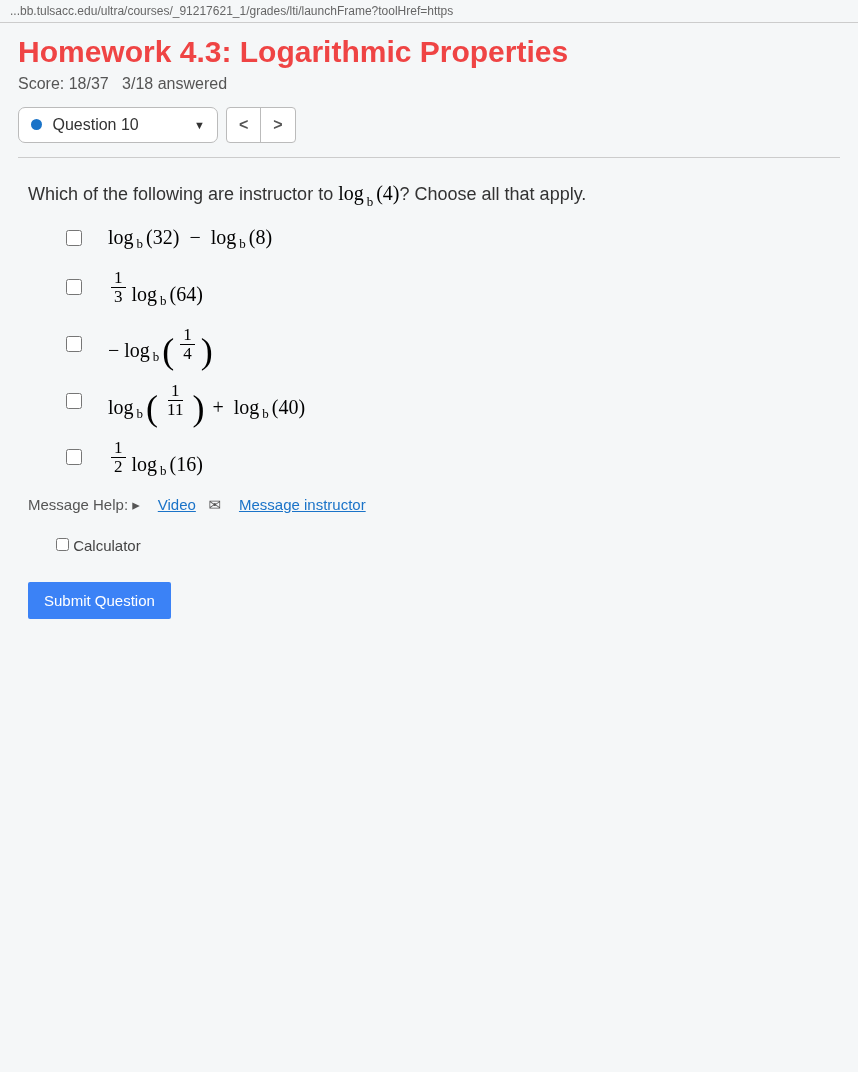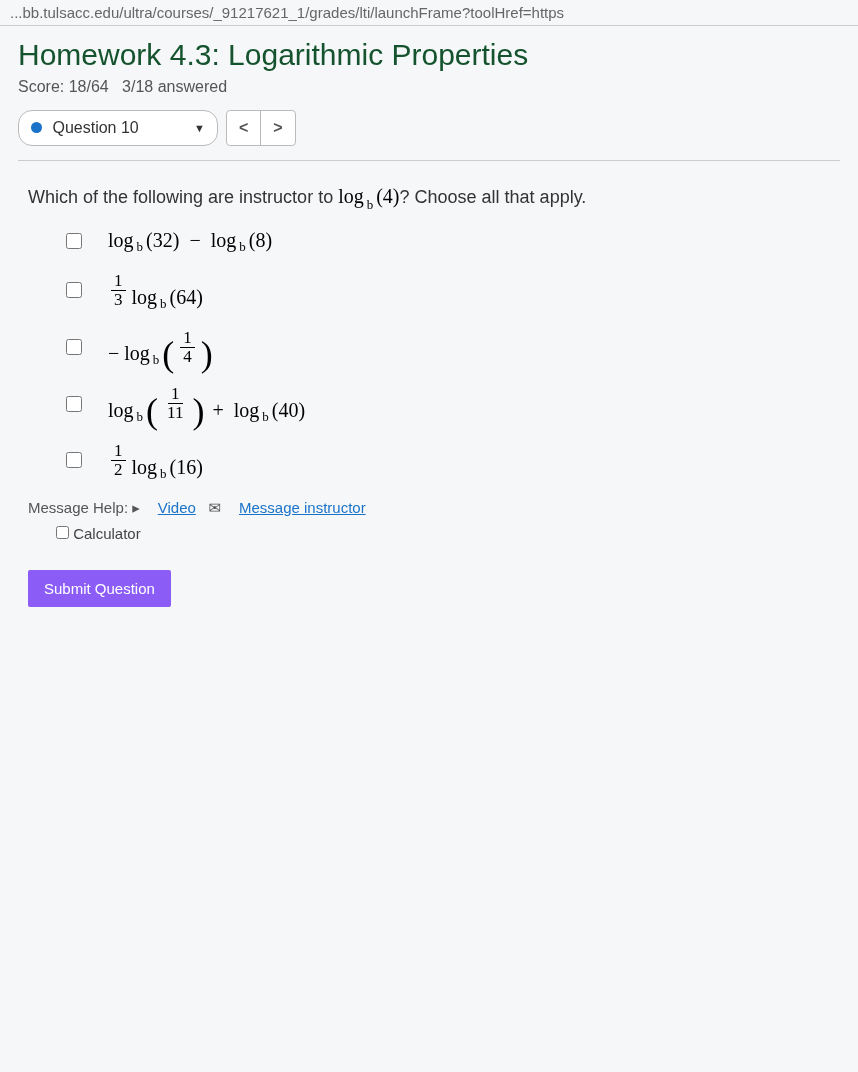--- a/index.html
+++ b/index.html
@@ -6,49 +6,49 @@
     body {
       font-family: -apple-system, BlinkMacSystemFont, "Segoe UI", Helvetica, Arial, sans-serif;
       background: #f5f7f8;
       color: #333;
       width: 858px;
       height: 1072px;
       overflow: hidden;
     }
     .url-bar {
       padding: 4px 10px;
-      font-size: 15px;
+      font-size: 12px;
       color: #666;
       border-bottom: 1px solid #ccc;
       white-space: nowrap;
       overflow: hidden;
     }
     .container { padding: 12px 18px; }
     .title {
       font-size: 30px;
-      font-weight: 400;
-      color: #14532d;
+      font-weight: 700;
+      color: #ef4444;
       margin-bottom: 6px;
     }
     .score {
       font-size: 16px;
       color: #555;
       margin-bottom: 14px;
     }
     .question-nav {
       display: flex;
       gap: 8px;
       margin-bottom: 14px;
     }
     .question-dropdown {
       display: flex;
       align-items: center;
       gap: 8px;
       border: 1px solid #bbb;
-      border-radius: 14px;
+      border-radius: 7px;
       background: #fff;
       padding: 8px 12px;
       font-size: 16px;
       cursor: pointer;
       min-width: 200px;
       justify-content: space-between;
     }
     .dot {
       width: 11px; height: 11px; border-radius: 50%;
       background: #1a73c8;
@@ -112,40 +112,40 @@
     .paren-l, .paren-r { font-size:1.8em; font-weight:200; line-height:0.5; position:relative; top:-2px;}
     .help-row {
       font-size: 15px;
       color: #555;
       margin: 18px 0 10px 0;
     }
     .help-link { color: #1a73c8; text-decoration: underline; cursor:pointer; margin-left:15px;}
     .help-icon-box{ display:inline-flex;align-items:center;gap:3px;}
     .calc-row{ margin-left:28px; font-size:15px; color:#444;}
     .submit-btn{
-      background:#8b5cf6;
+      background:#3b82f6;
       color:#fff;
       border:none;
       padding:10px 16px;
       font-size:15px;
       border-radius:2px;
       cursor:pointer;
       margin-top:18px;
     }
     .caret-down{ font-size:11px;}
   </style>
 </head>
 <body>
 
 <div class="url-bar">...bb.tulsacc.edu/ultra/courses/_91217621_1/grades/lti/launchFrame?toolHref=https</div>
 
 <div class="container">
   <h1 class="title">Homework 4.3: Logarithmic Properties</h1>
   <div class="score">
-    <span>Score: 18/64</span>&nbsp;&nbsp;
+    <span>Score: 18/37</span>&nbsp;&nbsp;
     <span>3/18 answered</span>
   </div>
 
   <div class="question-nav">
     <div class="question-dropdown">
       <span><span class="dot"></span>
       <span>Question 10</span></span>
       <span class="caret-down">▼</span>
     </div>
     <div class="nav-arrows">
@@ -224,21 +224,21 @@
       <span>Message Help:</span>
       <span class="help-icon-box">
         <span>▸</span>
         <span class="help-link">Video</span>
       </span>
       &nbsp;
       <span class="help-icon-box">
         <span>✉</span>
         <span class="help-link">Message instructor</span>
       </span>
-      <div class="calc-row" style="margin-top:8px;">
+      <div class="calc-row" style="margin-top:23px;">
         <input type="checkbox" style="">
         <span>Calculator</span>
       </div>
     </div>
 
     <button class="submit-btn">Submit Question</button>
   </div>
 
 </div>
 

